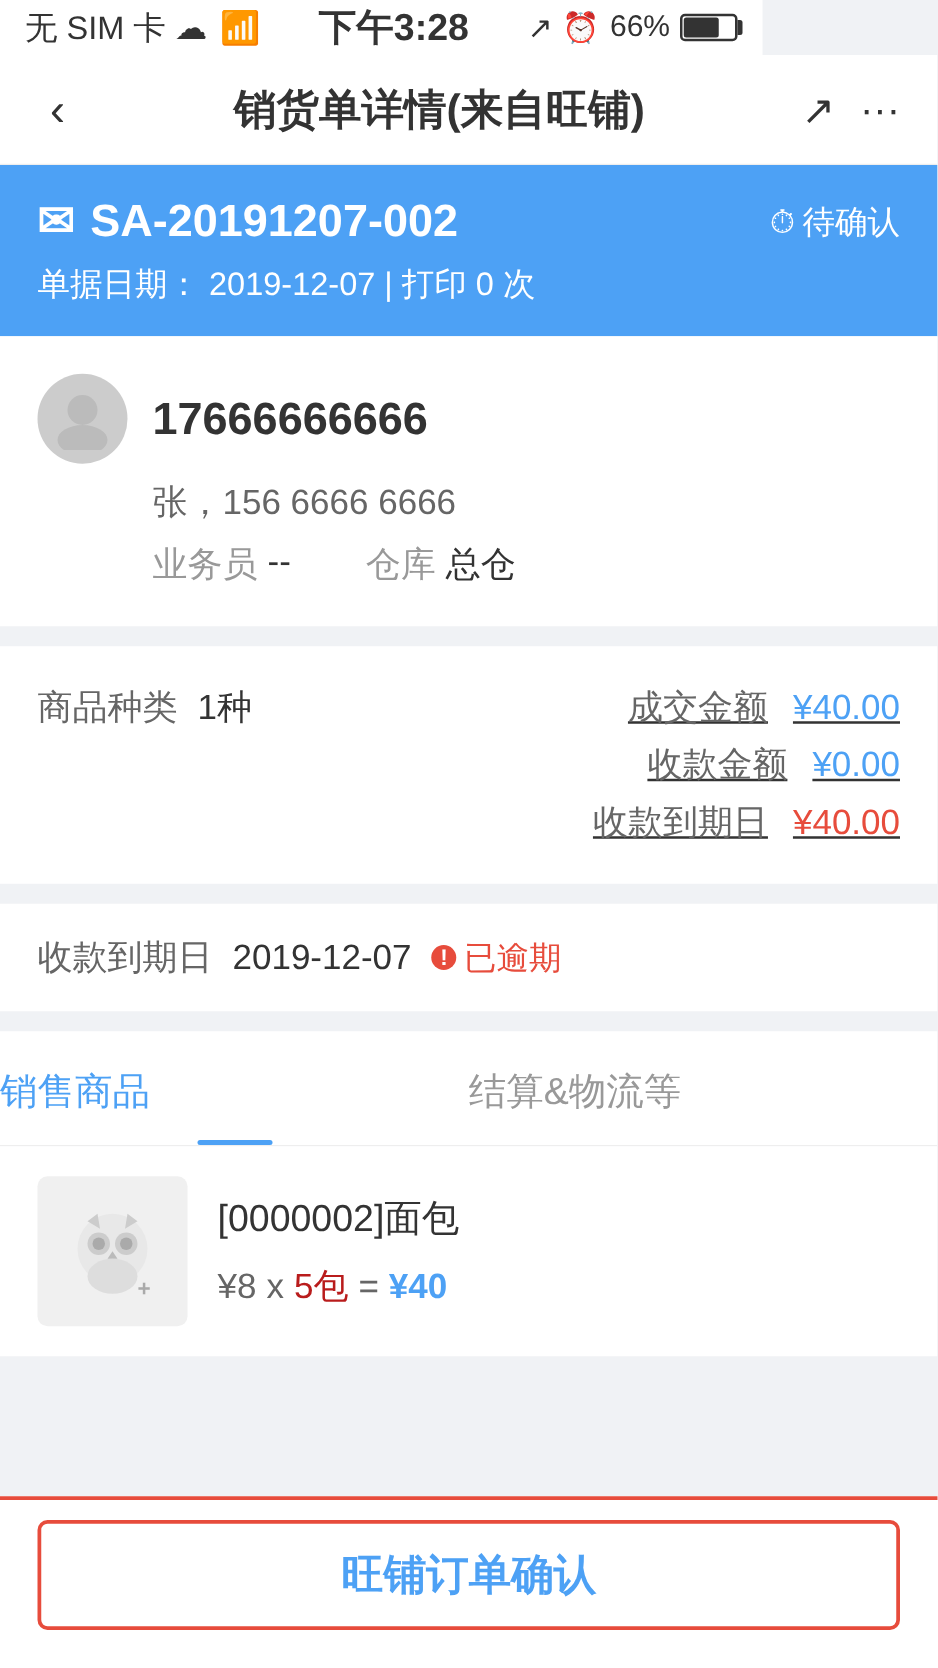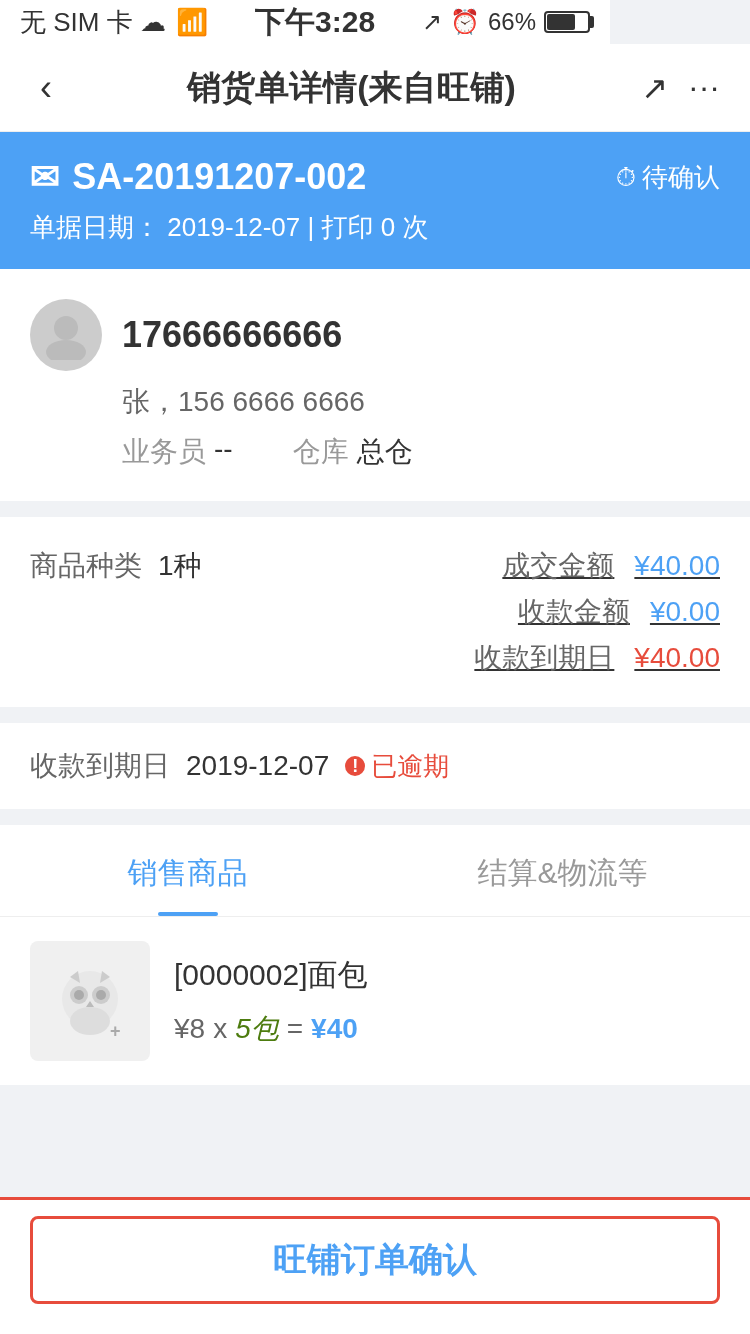--- a/index.html
+++ b/index.html
@@ -192,21 +192,21 @@
 
     
     .tabs {
       background: #fff;
       display: flex;
       border-bottom: 1px solid #eee;
       margin-bottom: 0;
     }
     .tab-item {
       flex: 1;
-      text-align: center;
+      text-align: left;
       padding: 28px 0 22px;
       font-size: 30px;
       color: #999;
       cursor: pointer;
       position: relative;
     }
     .tab-item.active {
       color: #4da1f5;
     }
     .tab-item.active::after {
@@ -236,21 +236,21 @@
       width: 120px; height: 120px;
       background: #f0f0f0;
       border-radius: 8px;
       display: flex; align-items: center; justify-content: center;
       color: #bbb; font-size: 24px; flex-shrink: 0;
       position: relative; overflow: hidden;
     }
     .product-info { flex: 1; }
     .product-name { font-size: 30px; color: #333; margin-bottom: 14px; font-weight: 500; }
     .product-price-row { display: flex; align-items: center; gap: 8px; font-size: 28px; color: #666; }
-    .product-price-blue { color: #4d7c0f; font-style: italic; }
+    .product-price-blue { color: #b91c1c; }
     .product-price-total { color: #4da1f5; font-weight: 600; }
 
     
     .content-area {
       min-height: 200px;
       background: #f0f2f5;
     }
 
     
     .bottom-bar {

